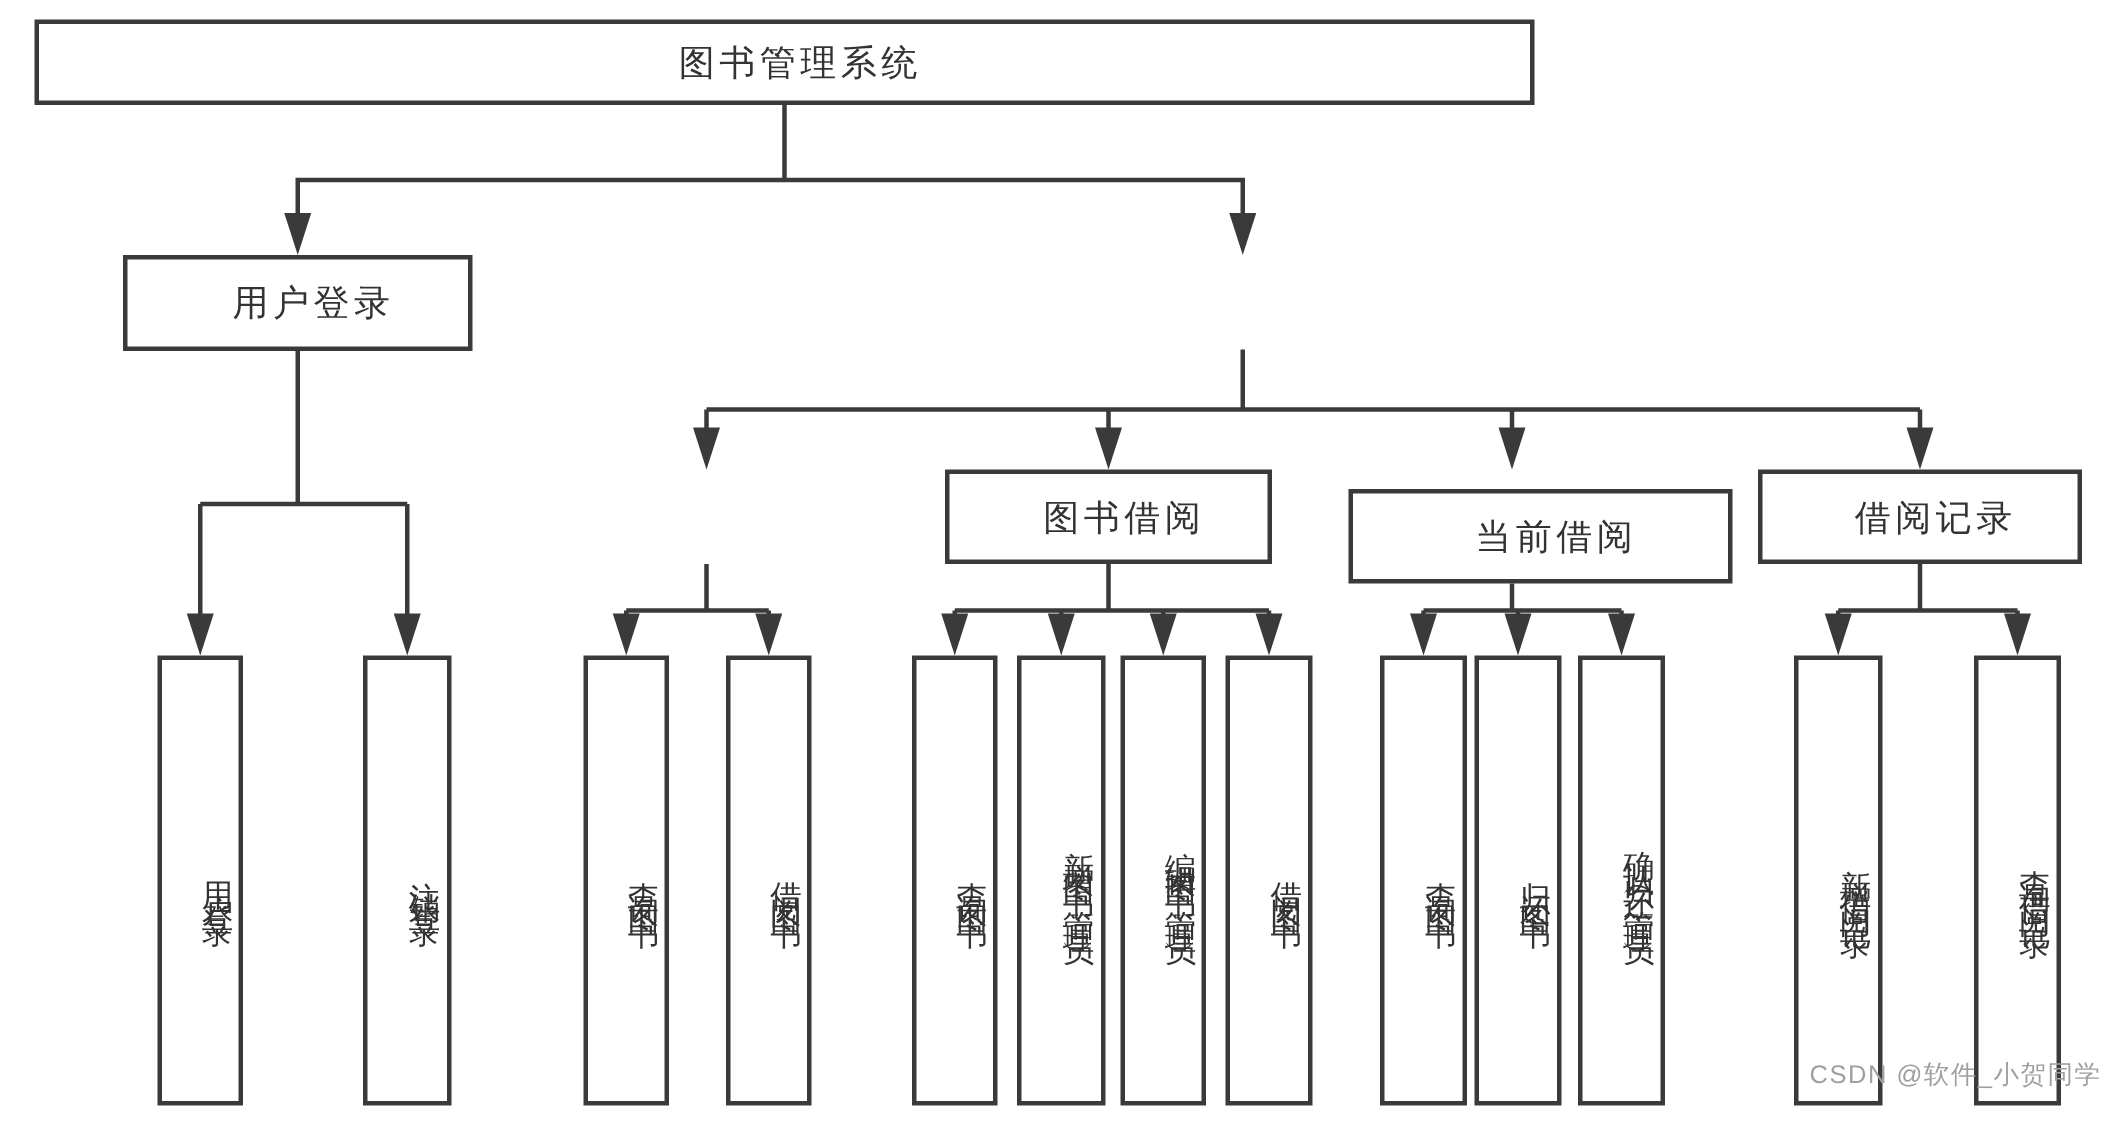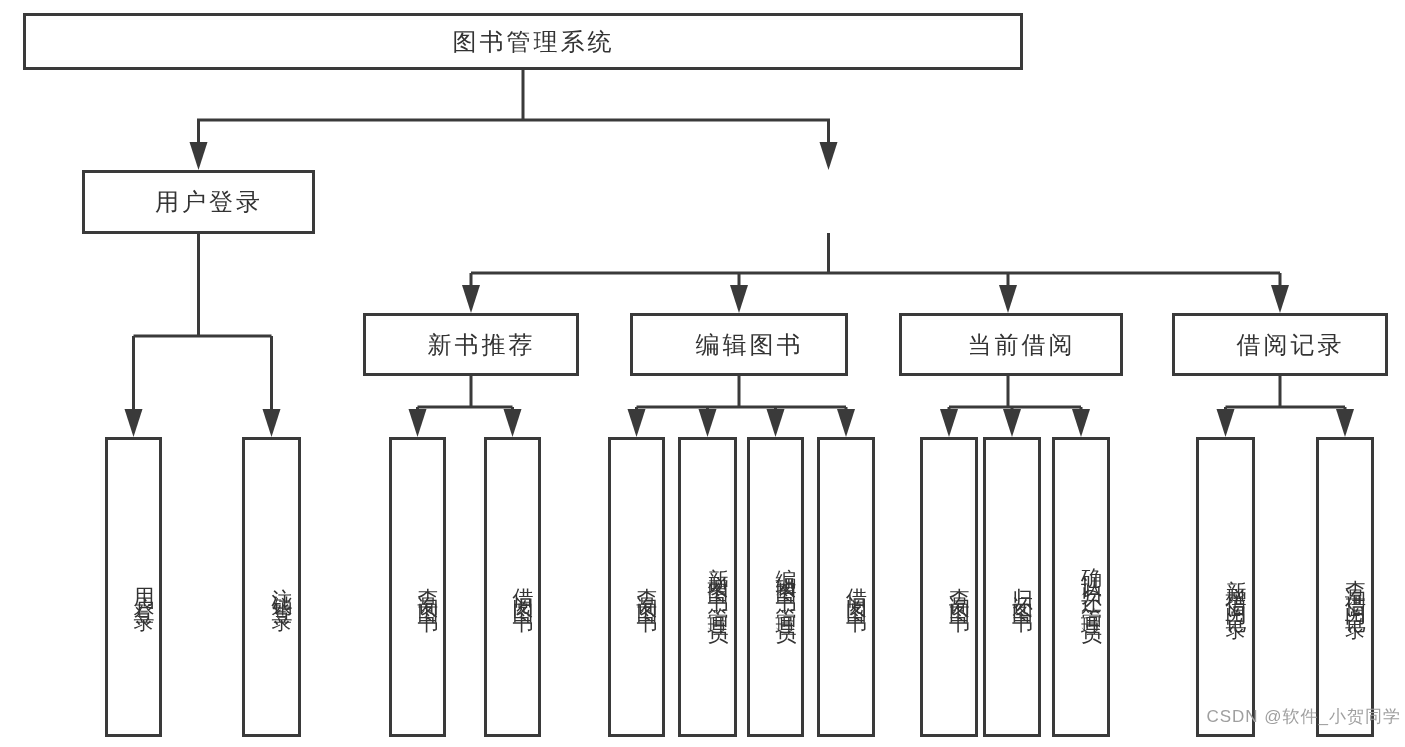--- a/index.html
+++ b/index.html
@@ -64,23 +64,22 @@
 
     <path d="M1280 376 V407 M1225.5 407 H1345 M1225.5 407 V412 M1345 407 V412"></path>
     <polygon points="1216.5,409 1234.5,409 1225.5,437"></polygon>
     <polygon points="1336,409 1354,409 1345,437"></polygon>
   </svg>
 
   <div class="box hbox" style="left:23px; top:13px; width:1000px; height:57px;">图书管理系统</div>
 
   <div class="box hbox" style="left:82px; top:170px; width:233px; height:64px;">用户登录</div>
 
-  <div class="box hbox" style="left:363px; top:313px; width:216px; height:63px;">新书推荐</div>
-  <div class="box hbox" style="left:630px; top:313px; width:218px; height:63px;">编辑图书</div>
-  <div class="box hbox" style="left:899px; top:313px; width:224px; height:63px;">当前借阅</div>
+  <div class="box hbox" style="left:630px; top:313px; width:218px; height:63px;">图书借阅</div>
+  <div class="box hbox" style="left:899px; top:326px; width:256px; height:63px;">当前借阅</div>
   <div class="box hbox" style="left:1172px; top:313px; width:216px; height:63px;">借阅记录</div>
 
   <div class="box vbox" style="left:105px; top:437px; width:57px; height:300px;">用户登录</div>
   <div class="box vbox" style="left:242px; top:437px; width:59px; height:300px;">注销登录</div>
 
   <div class="box vbox" style="left:389px; top:437px; width:57px; height:300px;">查询图书</div>
   <div class="box vbox" style="left:484px; top:437px; width:57px; height:300px;">借阅图书</div>
 
   <div class="box vbox" style="left:608px; top:437px; width:57px; height:300px;">查询图书</div>
   <div class="box vbox" style="left:678px; top:437px; width:59px; height:300px;">新增图书（管理员）</div>

